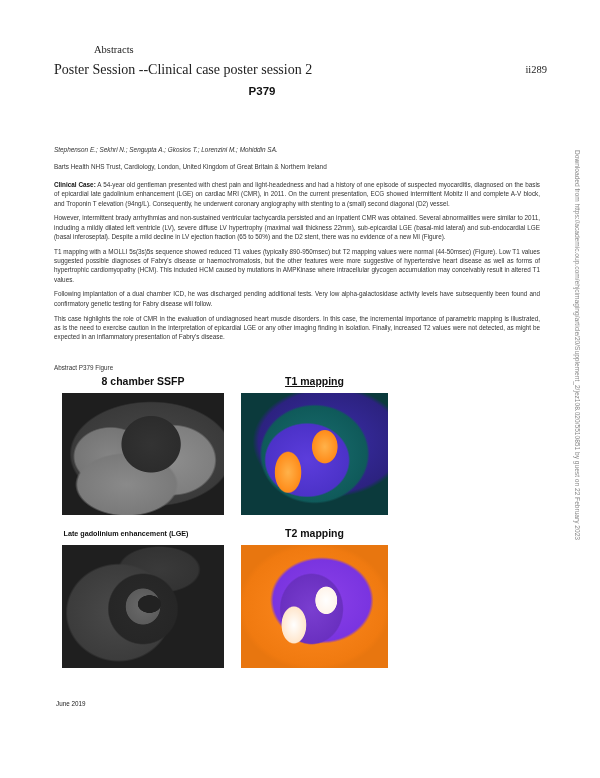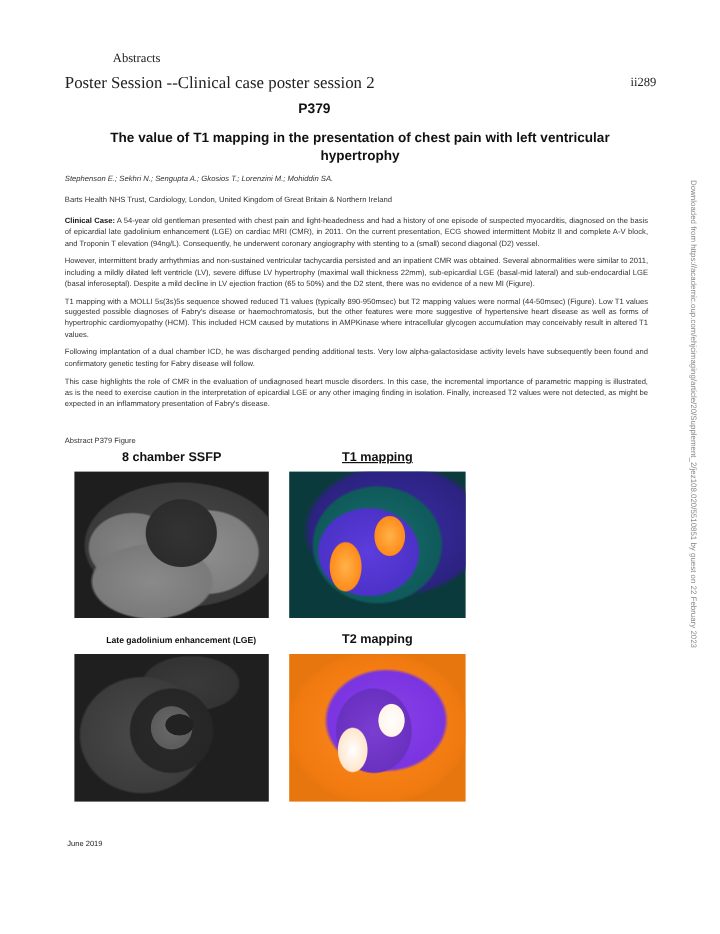--- a/index.html
+++ b/index.html
@@ -12,21 +12,21 @@
   .title { position:absolute; left:58px; width:484px; top:108px; text-align:center; font-weight:bold; font-size:11.3px; line-height:15px; color:#111; }
   .authors { position:absolute; left:54px; width:500px; top:146px; font-size:6.4px; color:#333; font-style:italic; }
   .affil { position:absolute; left:54px; width:500px; top:163px; font-size:6.4px; color:#333; }
   .body-text { position:absolute; left:54px; width:486px; top:180px; font-size:6.35px; line-height:9.3px; color:#333; }
   .body-text p { margin:0 0 5.5px 0; text-align:justify; }
   .body-text b { color:#111; }
   .fig-caption { position:absolute; left:54px; top:364px; font-size:6.3px; color:#333; }
   .panel-title { position:absolute; text-align:center; font-weight:bold; color:#111; }
   .pt1 { left:62px; width:162px; top:375px; font-size:10.5px; }
   .pt2 { left:241px; width:147px; top:375px; font-size:10.5px;text-decoration:underline; }
-  .pt3 { left:70px; width:162px; top:529px; font-size:7.2px; }
+  .pt3 { left:45px; width:162px; top:529px; font-size:7.2px; }
   .pt4 { left:241px; width:147px; top:527px; font-size:10.5px; }
   .img { position:absolute; overflow:hidden; }
   .img-ssfp { left:62px; top:393px; width:162px; height:122px;
     background:
       radial-gradient(ellipse 30% 38% at 55% 42%, #333 0%, #2c2c2c 60%, transparent 62%),
       radial-gradient(ellipse 55% 45% at 40% 75%, #8a8a8a 0%, #7a7a7a 55%, transparent 58%),
       radial-gradient(ellipse 45% 48% at 68% 55%, #8d8d8d 0%, #7f7f7f 58%, transparent 61%),
       radial-gradient(ellipse 40% 42% at 30% 52%, #858585 0%, #767676 55%, transparent 58%),
       radial-gradient(ellipse 70% 60% at 55% 50%, #4a4a4a 0%, #3a3a3a 70%, transparent 72%),
       #1e1e1e; }
@@ -61,21 +61,20 @@
 </head>
 <body>
 
 <div class="page">
 
   <div class="hdr-left">Abstracts</div>
   <div class="hdr-right">ii289</div>
   <div class="hdr-session">Poster Session --Clinical case poster session 2</div>
 
   <div class="abs-id">P379</div>
-  <div class="title">The value of T1 mapping in the presentation of chest pain with left ventricular hypertrophy</div>
 
   <div class="authors">Stephenson E.; Sekhri N.; Sengupta A.; Gkosios T.; Lorenzini M.; Mohiddin SA.</div>
   <div class="affil">Barts Health NHS Trust, Cardiology, London, United Kingdom of Great Britain &amp; Northern Ireland</div>
 
   <div class="body-text">
     <p><b>Clinical Case:</b><span> A 54-year old gentleman presented with chest pain and light-headedness and had a history of one episode of suspected myocarditis, diagnosed on the basis of epicardial late gadolinium enhancement (LGE) on cardiac MRI (CMR), in 2011.  On the current presentation, ECG showed intermittent Mobitz II and complete A-V block, and Troponin T elevation (94ng/L).  Consequently, he underwent coronary angiography with stenting to a (small) second diagonal (D2) vessel.</span></p>
     <p>However, intermittent brady arrhythmias and non-sustained ventricular tachycardia persisted and an inpatient CMR was obtained. Several abnormalities were similar to 2011, including a mildly dilated left ventricle (LV), severe diffuse LV hypertrophy (maximal wall thickness 22mm), sub-epicardial LGE (basal-mid lateral) and sub-endocardial LGE (basal inferoseptal). Despite a mild decline in LV ejection fraction (65 to 50%) and the D2 stent, there was no evidence of a new MI (Figure).</p>
     <p>T1 mapping with a MOLLI 5s(3s)5s sequence showed reduced T1 values (typically 890-950msec) but T2 mapping values were normal (44-50msec) (Figure).  Low T1 values suggested possible diagnoses of Fabry's disease or haemochromatosis, but the other features were more suggestive of hypertensive heart disease as well as forms of hypertrophic cardiomyopathy (HCM). This included HCM caused by mutations in AMPKinase where intracellular glycogen accumulation may conceivably result in altered T1 values.</p>
     <p>Following implantation of a dual chamber ICD, he was discharged pending additional tests. Very low alpha-galactosidase activity levels have subsequently been found and confirmatory genetic testing for Fabry disease will follow.</p>
     <p>This case highlights the role of CMR in the evaluation of undiagnosed heart muscle disorders. In this case, the incremental importance of parametric mapping is illustrated, as is the need to exercise caution in the interpretation of epicardial LGE or any other imaging finding in isolation. Finally, increased T2 values were not detected, as might be expected in an inflammatory presentation of Fabry's disease.</p>

